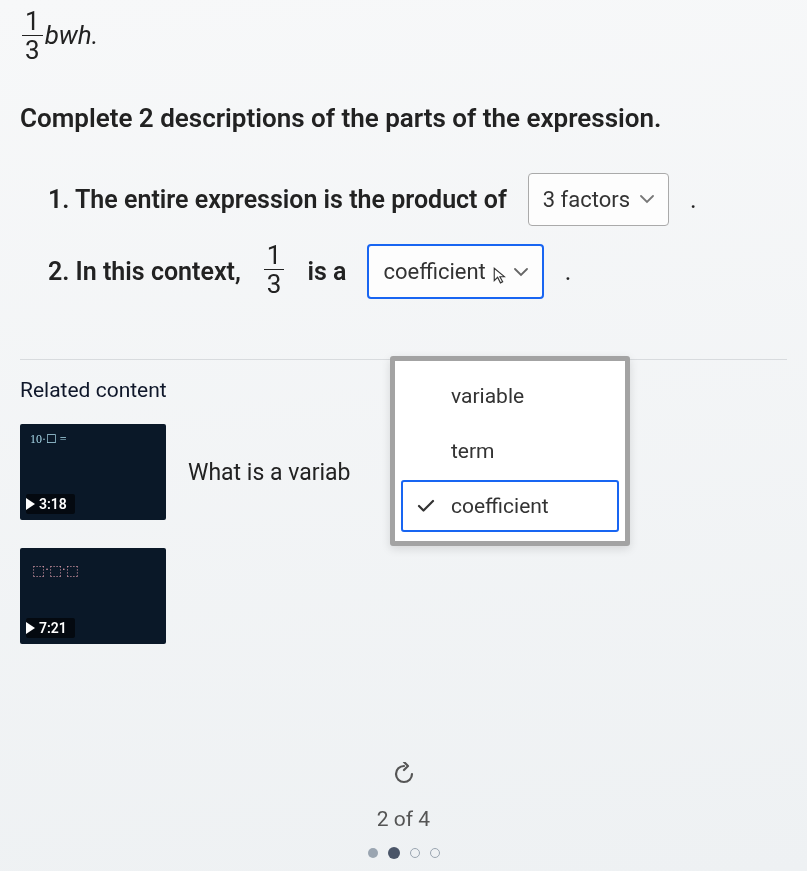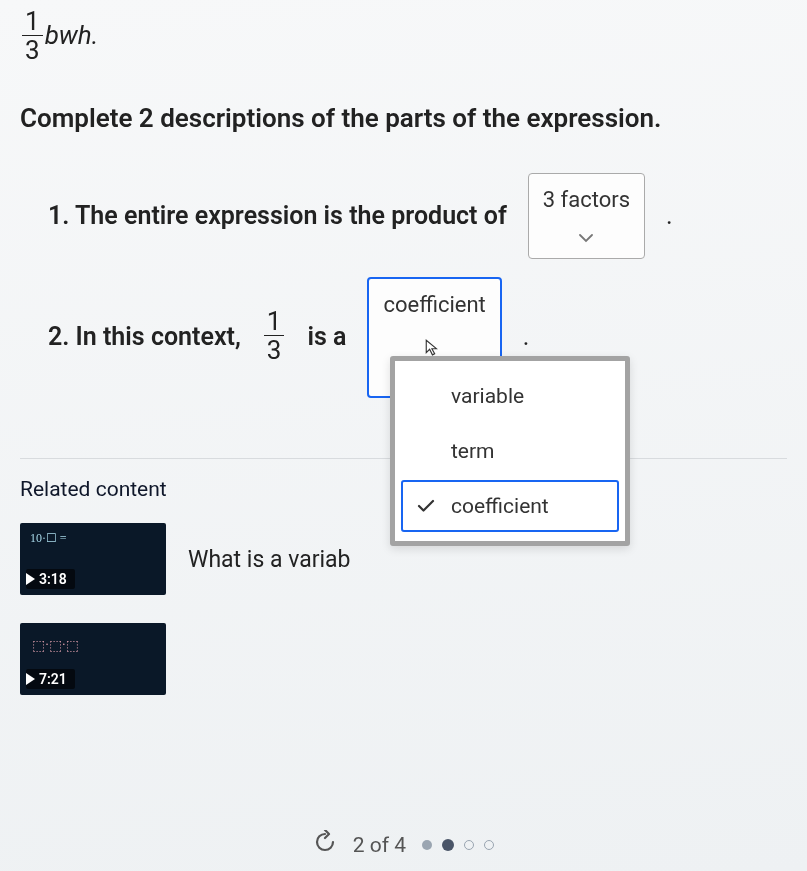--- a/index.html
+++ b/index.html
@@ -36,33 +36,32 @@
     justify-content: center;
     border: 1px solid #aaa;
     border-radius: 4px;
     padding: 8px 14px;
     font-size: 22px;
     font-weight: 400;
     color: #333;
     background: #fdfdfd;
     gap: 10px;
     min-height: 46px;
-    flex-direction: column;
   }
   .select-box.active { border: 2px solid #1865f2; color: #333; }
   .chev { font-size: 14px; color: #666; }
   .select-box.active .chev { color: #555; }
   .period { font-size: 25px; font-weight: 400; }
   .cursor-svg { width: 18px; height: 18px; margin-left: -4px; margin-top: 6px; }
   hr.divider { border: none; border-top: 1px solid #d8dbde; margin: 60px 0 18px; position: relative; z-index: 0;}
   .related-heading { font-size: 21px; color: #0f172a; margin-bottom: 22px; }
   .video-row { display: flex; align-items: center; gap: 22px; margin-bottom: 28px; }
   .thumb {
     width: 146px;
-    height: 72px;
+    height: 96px;
     background: #0a1828;
     border-radius: 2px;
     position: relative;
     overflow: hidden;
   }
   .thumb .board {
     position: absolute;
     top: 8px; left: 10px;
     font-size: 12px;
     color: #a8d8e8;
@@ -121,20 +120,21 @@
   .footer {
     position: absolute;
     bottom: 12px;
     left: 0; right: 0;
     display: flex;
     align-items: center;
     justify-content: center;
     gap: 16px;
     font-size: 21px;
     color: #555;
+    flex-direction: column;
   }
   .retry-icon { width: 24px; height: 24px; }
   .dots { display: flex; gap: 10px; align-items: center; }
   .dot { width: 10px; height: 10px; border-radius: 50%; }
   .dot.filled-light { background: #9aa5b1; }
   .dot.filled-dark { background: #4a5568; width: 12px; height: 12px; }
   .dot.hollow { border: 1.5px solid #9aa5b1; background: transparent; }
 </style>
 </head>
 <body>

